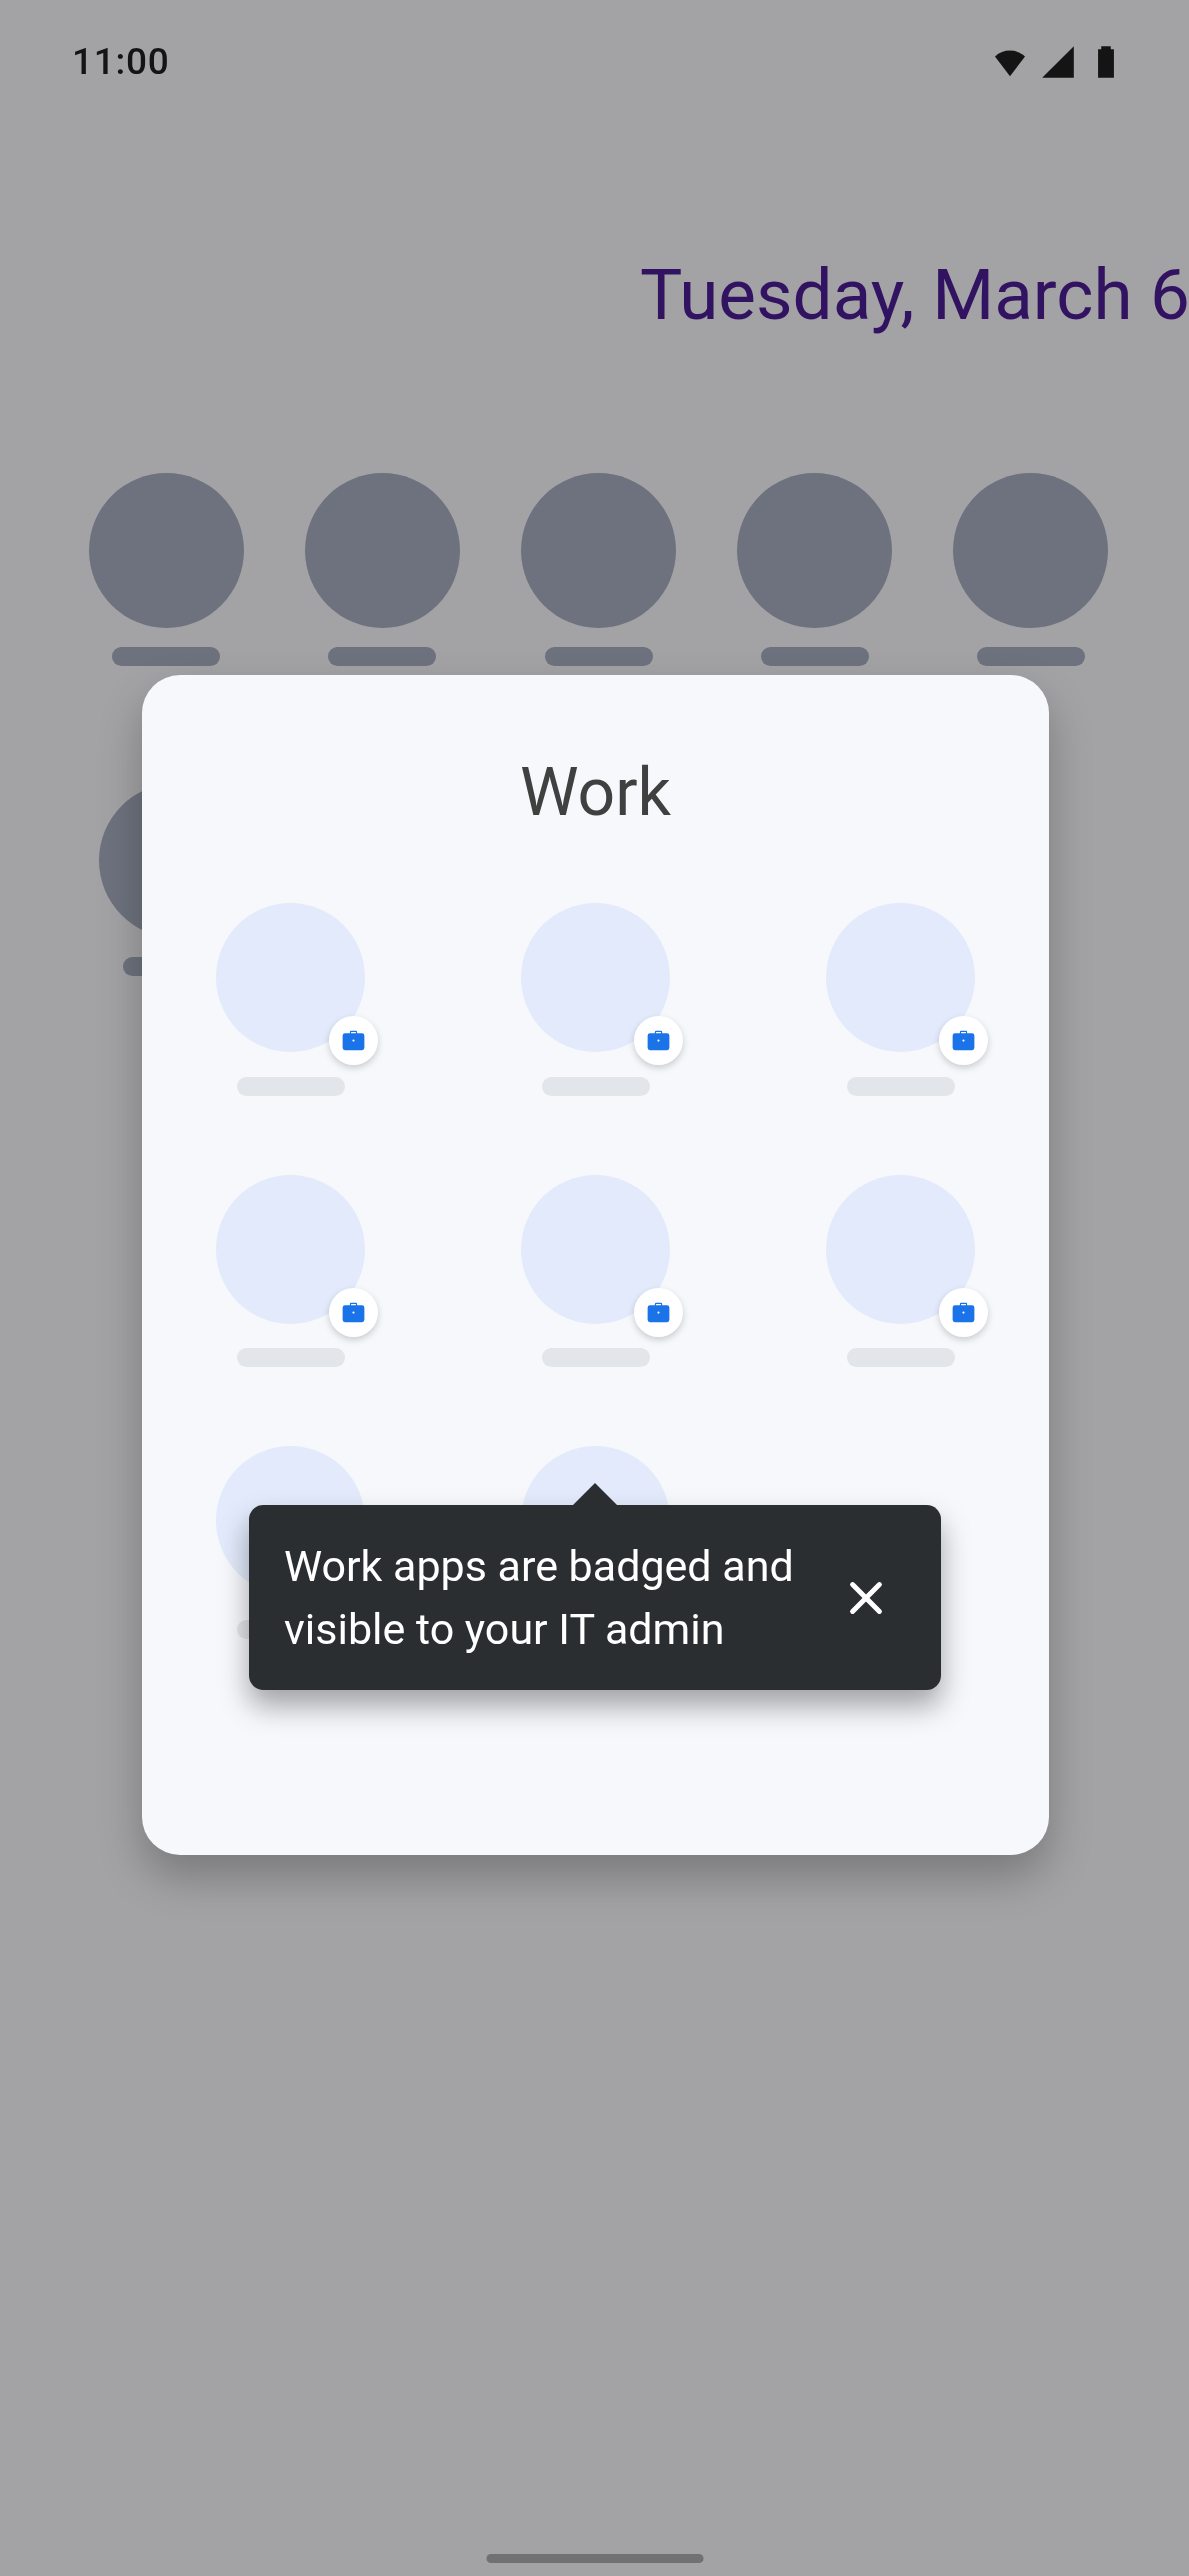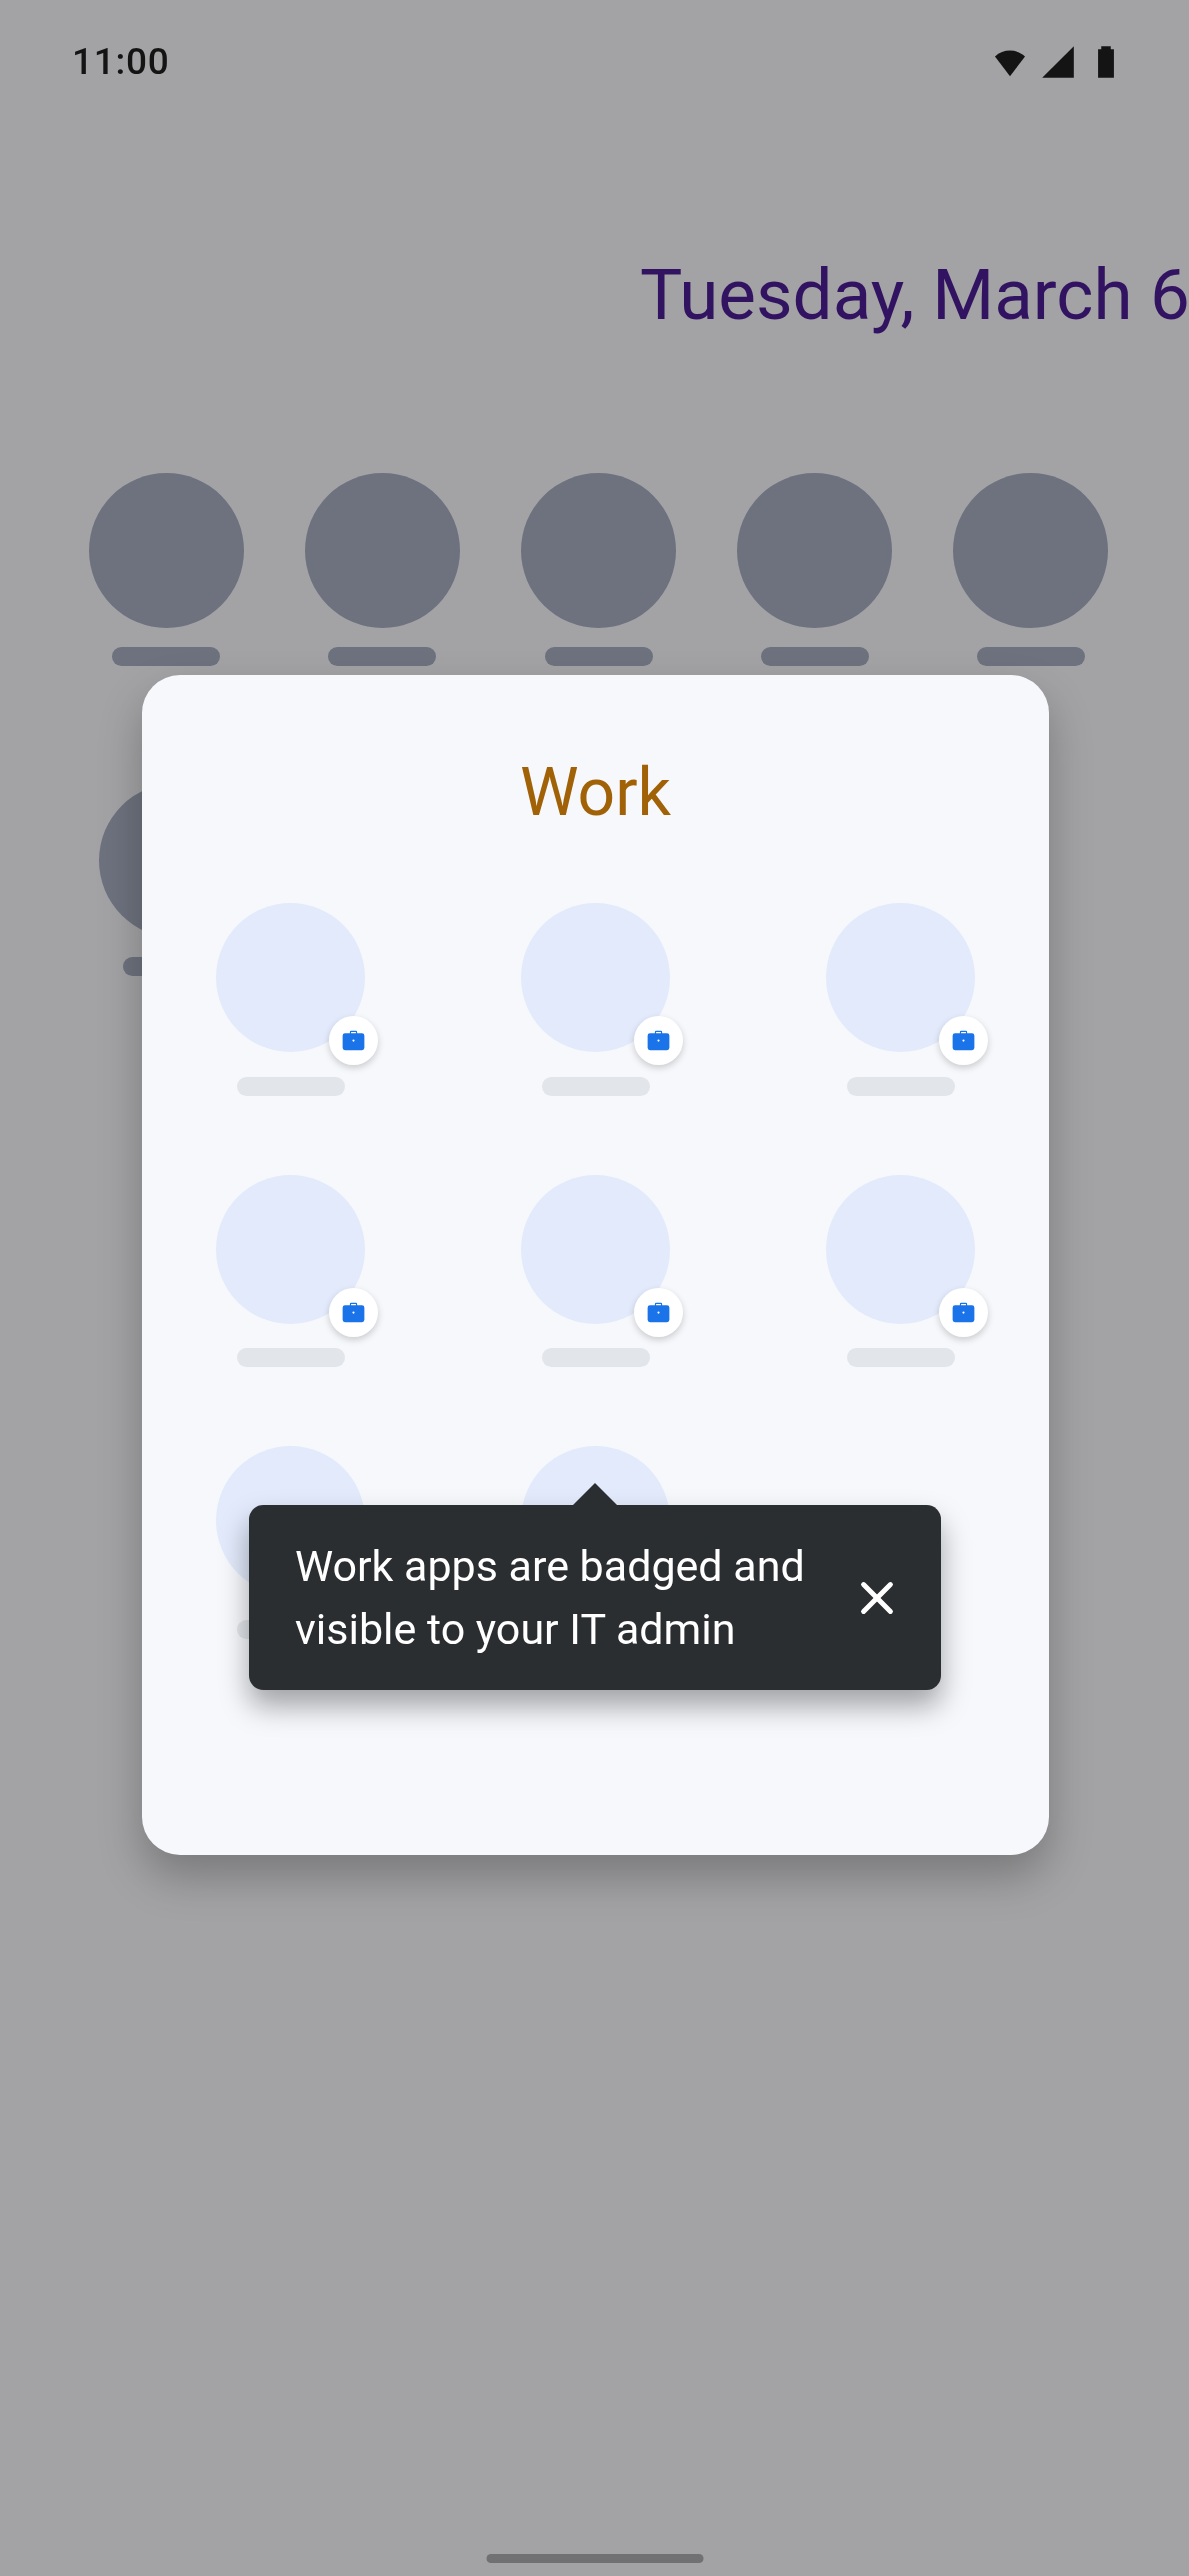--- a/index.html
+++ b/index.html
@@ -45,21 +45,21 @@
   }
 
   
   .card {
     position: absolute; top: 675px; left: 142px; width: 907px; height: 1180px;
     background: #f6f8fc; border-radius: 38px; box-shadow: 0 21.7px 43px rgba(0,0,0,0.25);
     display: flex; flex-direction: column;
     padding: 79px 61px 51px 61px;
   }
   .card-title {
-    text-align: center; font-size: 66px; font-weight: 400; color: #a16207;
+    text-align: center; font-size: 66px; font-weight: 400; color: #404040;
     margin-bottom: 72px;
   }
   .work-grid {
     display: grid; grid-template-columns: repeat(3, 1fr);
     column-gap: 130px; row-gap: 79px;
     justify-items: center; align-items: start;
   }
   .work-app { display: flex; flex-direction: column; align-items: center; gap: 24.5px; width: 152px; position: relative; }
   .wa-icon {
     position: relative; width: 149px; height: 149px; border-radius: 50%;
@@ -72,21 +72,21 @@
     display: flex; align-items: center; justify-content: center;
   }
   .wa-badge svg { width: 29px; height: 29px; display: block; }
   .wa-bar { width: 108px; height: 19px; border-radius: 9.4px; background: #e2e5ea; }
 
   
   .tooltip {
     position: absolute; top: 1505px; left: 50%; transform: translateX(-50%);
     width: 692px; min-height: 185px; background: #2b2e31; color: #ffffff;
     border-radius: 14.4px; box-shadow: 0 16px 29px rgba(0,0,0,0.35);
-    display: flex; align-items: center; justify-content: flex-end;
+    display: flex; align-items: center; justify-content: flex-start;
     padding: 29px 32px 29px 35px;
   }
   .tooltip::before {
     content: ""; position: absolute; top: -21.7px; left: 50%; transform: translateX(-50%);
     width: 0; height: 0; border-left: 23px solid transparent; border-right: 23px solid transparent;
     border-bottom: 23px solid #2b2e31;
   }
   .tooltip-text { font-size: 43px; line-height: 1.45; max-width: 549px; }
   .tooltip-close {
     width: 65px; height: 65px; display: flex; align-items: center; justify-content: center;

